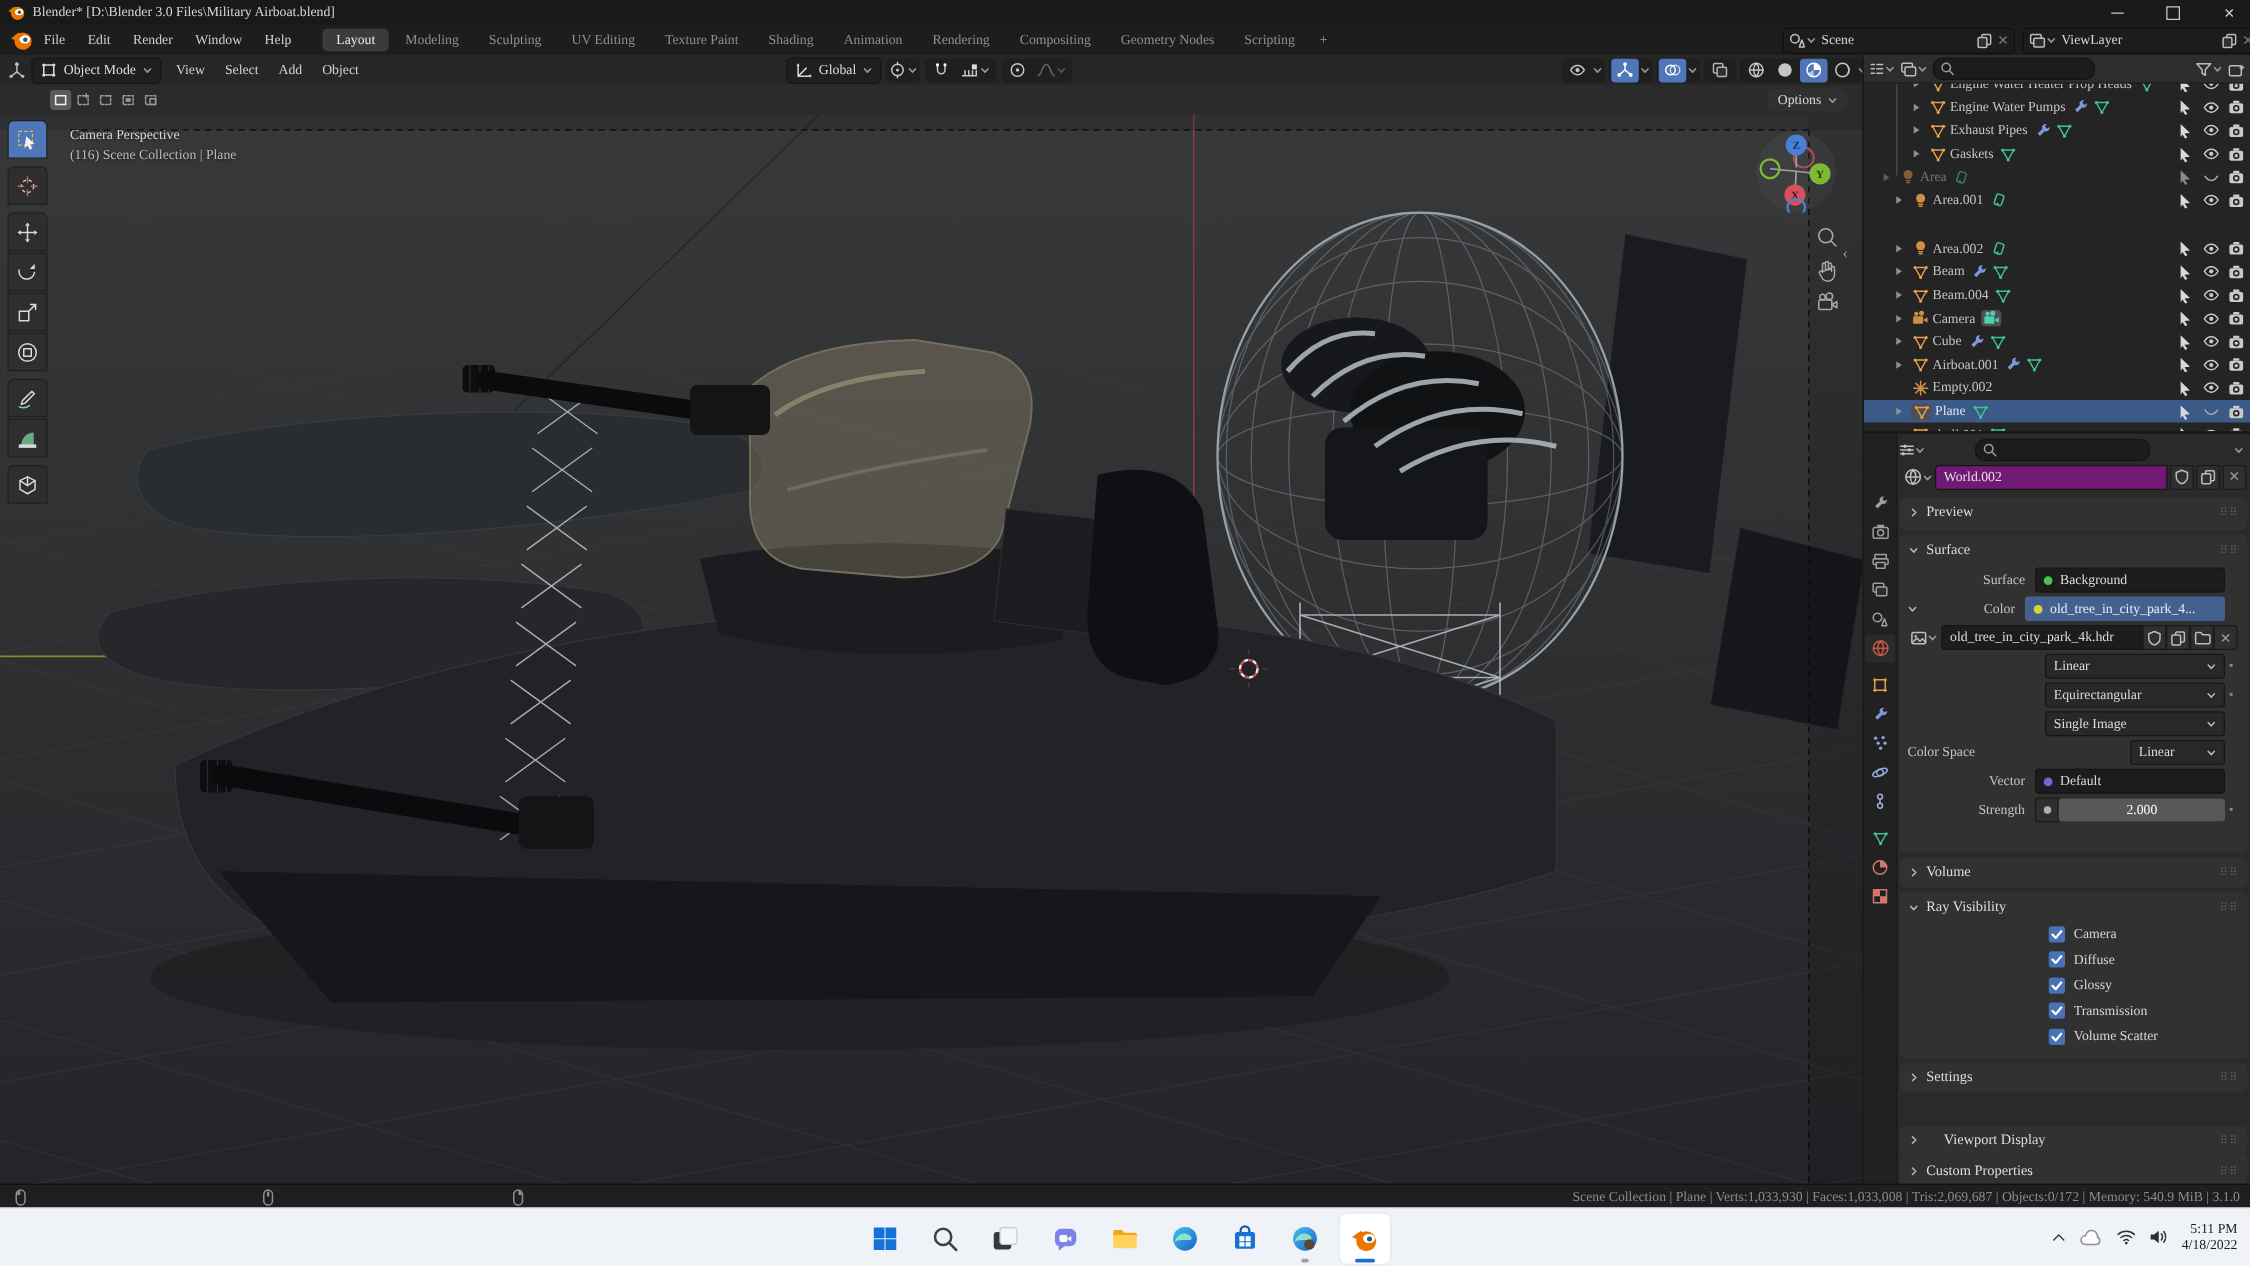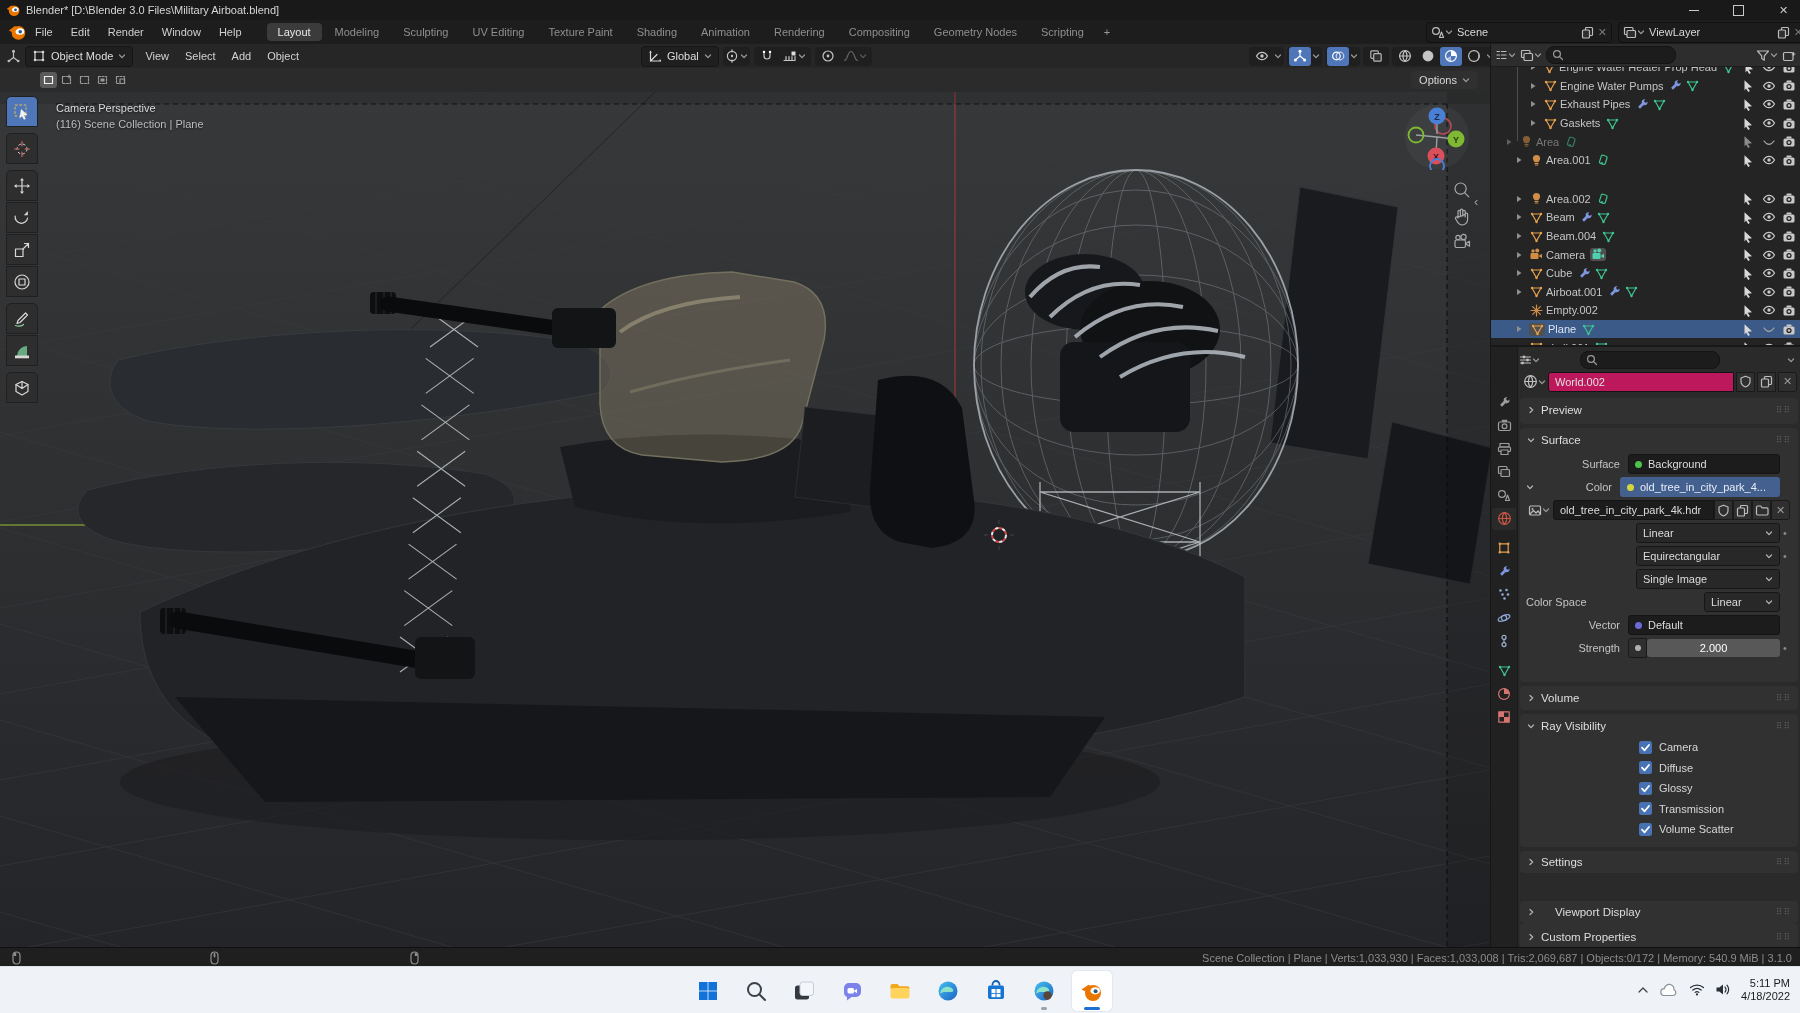--- a/index.html
+++ b/index.html
@@ -1,17 +1,17 @@
 <!DOCTYPE html>
 <html><head>
 <meta charset="utf-8">
 <style>
   html,body{margin:0;padding:0;background:#000;}
   .app{position:relative;width:1800px;height:1013px;overflow:hidden;background:#1e1e1e;
-       font-family:Liberation Sans, sans-serif;font-size:11px;color:#d0d0d0;
+       font-family:Liberation Serif, serif;font-size:11px;color:#d0d0d0;
        -webkit-font-smoothing:antialiased;}
   .a{position:absolute;}
   .flex{display:flex;align-items:center;}
   
   .titlebar{left:0;top:0;width:1800px;height:20px;background:#191919;display:flex;align-items:center;padding-left:6px;color:#d6d6d6;font-size:11px;}
   .titlebar .ttl{margin-left:6px;white-space:nowrap;}
   .winbtns{margin-left:auto;display:flex;height:100%;}
   .winbtn{width:45px;height:100%;display:flex;align-items:center;justify-content:center;color:#c9c9c9;}
   .maxglyph{width:9px;height:9px;border:1px solid #c9c9c9;display:block;}
   .minglyph{width:10px;height:1px;background:#c9c9c9;display:block;}
@@ -66,21 +66,21 @@
   .orow .rgt{display:inline-flex;width:17px;justify-content:center;}
   
   .props{left:1490px;top:345px;width:310px;height:602px;background:#2a2a2a;border-left:1px solid #161616;border-top:2px solid #181818;overflow:hidden;}
   .ptabs{position:absolute;left:0;top:0;width:26px;height:602px;background:#212121;border-right:1px solid #1a1a1a;}
   .ptab{position:absolute;left:1px;width:24px;height:22px;display:flex;align-items:center;justify-content:center;border-radius:3px 0 0 3px;}
   .ptab.active{background:#2a2a2a;}
   .pcontent{position:absolute;left:26px;top:0;width:284px;height:602px;}
   .psearchrow{position:absolute;left:2px;top:3px;right:2px;height:19px;display:flex;align-items:center;gap:4px;}
   .psearch{flex:0 0 128px;height:16px;background:#1c1c1c;border:1px solid #141414;border-radius:8px;display:flex;align-items:center;padding:0 5px;gap:4px;margin-left:36px;}
   .worldrow{position:absolute;left:6px;top:25px;right:4px;height:19px;display:flex;align-items:center;gap:2px;}
-  .wfield{flex:1;height:18px;background:#be185d;border:1px solid #141414;border-radius:3px 0 0 3px;display:flex;align-items:center;padding:0 6px;color:#e0e0e0;}
+  .wfield{flex:1;height:18px;background:#701a75;border:1px solid #141414;border-radius:3px 0 0 3px;display:flex;align-items:center;padding:0 6px;color:#e0e0e0;}
   .sqbtn{width:17px;height:18px;background:#2f2f2f;border:1px solid #1a1a1a;display:flex;align-items:center;justify-content:center;}
   .panel{position:absolute;left:3px;right:3px;background:#313131;border-radius:4px;}
   .phead{height:23px;display:flex;align-items:center;gap:6px;padding:0 7px;color:#dedede;font-size:11.5px;}
   .dots{margin-left:auto;color:#5d5d5d;letter-spacing:1px;font-size:9px;}
   .prow{display:flex;align-items:center;height:20px;margin:3px 8px 3px 0;}
   .plabel{width:100px;text-align:right;margin-right:8px;color:#c3c3c3;white-space:nowrap;flex:none;}
   .pfield{flex:1;height:18px;background:#1c1c1c;border:1px solid #141414;border-radius:3px;display:flex;align-items:center;gap:6px;padding:0 6px;color:#dcdcdc;white-space:nowrap;overflow:hidden;}
   .pfield.link{background:#44608f;border-color:#31497000;color:#e6ecf7;}
   .pdrop{flex:1;height:18px;background:#282828;border:1px solid #161616;border-radius:3px;display:flex;align-items:center;padding:0 6px;color:#dcdcdc;gap:16px;}
   .pdrop .cv{margin-left:auto;}

